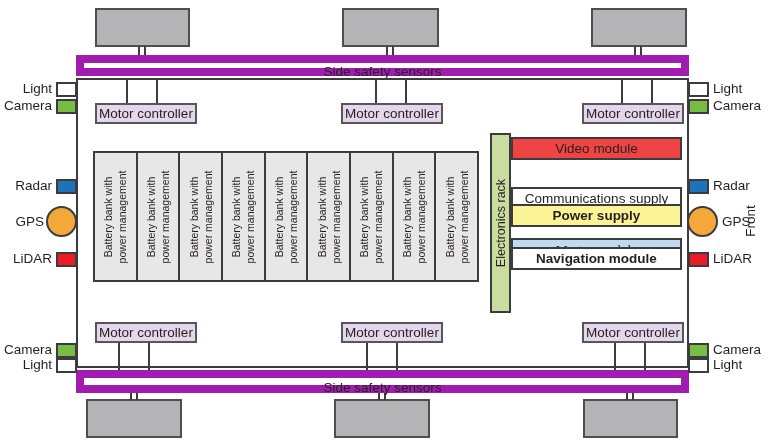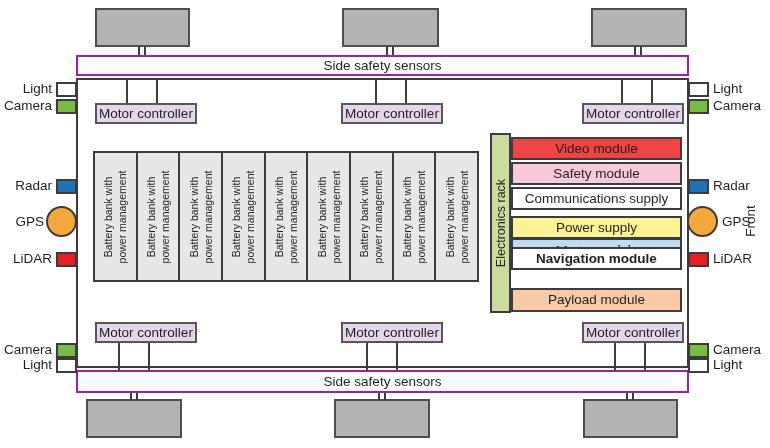--- a/index.html
+++ b/index.html
@@ -19,21 +19,21 @@
   .w-br { left:583px; top:399px; width:95px; height:39px; }
 
   
   .wstem { position:absolute; width:8px; height:11px;
            border-left:2px solid #3c3c3e; border-right:2px solid #3c3c3e; }
   .ws-tl { left:138px; top:46px; } .ws-tm { left:386px; top:46px; } .ws-tr { left:634px; top:46px; }
   .ws-bl { left:130px; top:389px; } .ws-bm { left:378px; top:389px; } .ws-br { left:626px; top:389px; }
 
   
   .bar { position:absolute; left:76px; width:613px; background:#fff;
-         border:2px solid #a21caf; text-align:center; font-size:13.5px; }
+         border:8px solid #a21caf; text-align:center; font-size:13.5px; }
   .bar-top    { top:55px;  height:21px; line-height:18px; }
   .bar-bottom { top:370px; height:23px; line-height:20px; }
   .body { position:absolute; left:76px; top:78px; width:613px; height:290px;
           background:#fff; border:2px solid #3c3c3e; }
 
   
   .mctrl { position:absolute; width:102px; height:21px; background:#e5d7eb;
            border:2px solid #57575a; text-align:center; font-size:13.5px; line-height:17px; }
   .mc-tl { left:95px;  top:103px; } .mc-tm { left:341px; top:103px; } .mc-tr { left:582px; top:103px; }
   .mc-bl { left:95px;  top:322px; } .mc-bm { left:341px; top:322px; } .mc-br { left:582px; top:322px; }
@@ -54,21 +54,21 @@
   .bat-text span { display:block; }
 
   
   .rack-strip { position:absolute; left:490px; top:133px; width:21px; height:180px;
                 background:#cadd9e; border:2px solid #3c3c3e; }
   .rack-text { position:absolute; left:50%; top:50%; width:176px;
                transform:translate(-50%,-50%) rotate(-90deg);
                text-align:center; font-size:12.5px; white-space:nowrap; }
   .module { position:absolute; left:511px; width:171px; height:23px;
             border:2px solid #3c3c3e; text-align:center; font-size:13.5px; line-height:19px; }
-  .m0 { top:137px; } .m1 { top:162px; } .m2 { top:187px; } .m3 { top:216px; }
+  .m0 { top:137px; } .m1 { top:162px; } .m2 { top:187px; } .m3 { top:204px;font-weight:bold; }
   .m4 { top:238px;font-family:Liberation Serif, serif; } .m5 { top:247px;font-weight:bold; } .m6 { top:288px; height:24px; }
 
   
   .sbox { position:absolute; width:21px; height:15px; border:2px solid #3c3c3e; background:#fff; }
   .sL { left:56px; } .sR { left:688px; }
   .y-light-t  { top:82px; }  .y-cam-t { top:99px; }  .y-radar { top:179px; }
   .y-lidar    { top:252px; } .y-cam-b { top:343px; } .y-light-b { top:358px; }
   .gps { position:absolute; width:31px; height:31px; border-radius:50%;
          border:2px solid #3c3c3e; top:206px; }
   .gpsL { left:46px; } .gpsR { left:687px; }
@@ -176,26 +176,24 @@
           <span>Battery bank with</span>
           <span>power management</span>
         </div>
       </div>
   </div>
 
   <div class="rack-strip">
     <div class="rack-text">Electronics rack</div>
   </div>
   <div class="module m0" style="background-color: #ef4444;">Video module</div>
-  <div class="module m1" style="background-color: rgb(249, 201, 221);">Safety module</div>
   <div class="module m2" style="background-color: rgb(255, 255, 255);">Communications supply</div>
   <div class="module m3" style="background-color: rgb(251, 243, 148);">Power supply</div>
   <div class="module m4" style="background-color: rgb(192, 218, 242);">Master module</div>
   <div class="module m5" style="background-color: rgb(255, 255, 255);">Navigation module</div>
-  <div class="module m6" style="background-color: rgb(250, 201, 165);">Payload module</div>
 
   <div class="sbox sL y-light-t" style="background-color: rgb(255, 255, 255);"></div>
   <div class="sbox sL y-cam-t" style="background-color: rgb(119, 189, 67);"></div>
   <div class="sbox sL y-radar" style="background-color: rgb(30, 114, 184);"></div>
   <div class="gps gpsL" style="background-color: rgb(244, 168, 60);"></div>
   <div class="sbox sL y-lidar" style="background-color: rgb(236, 28, 36);"></div>
   <div class="sbox sL y-cam-b" style="background-color: rgb(119, 189, 67);"></div>
   <div class="sbox sL y-light-b" style="background-color: rgb(255, 255, 255);"></div>
 
   <div class="sbox sR y-light-t" style="background-color: rgb(255, 255, 255);"></div>

